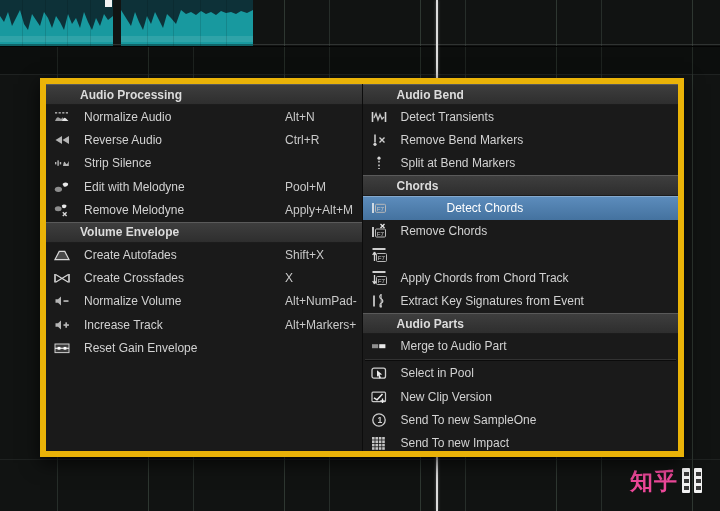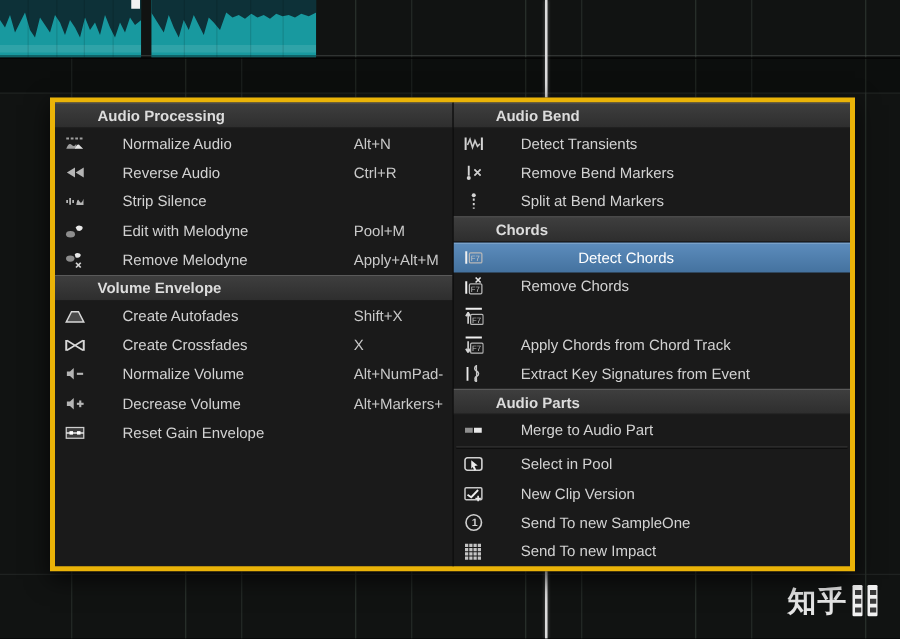--- a/index.html
+++ b/index.html
@@ -21,46 +21,46 @@
   .hline{position:absolute;left:0;width:720px;height:1px;z-index:1;}
   .track-strip{position:absolute;left:0;top:46px;width:720px;height:28px;background:rgba(0,0,0,.25);z-index:0;}
   
   .clip{position:absolute;top:0;height:46px;z-index:2;cursor:pointer;}
   .clip svg{display:block;}
   
   .playhead{position:absolute;top:0;width:2px;height:511px;background:#dcdcdc;z-index:3;box-shadow:0 0 3px rgba(255,255,255,.35);}
   
   .menu{
     position:absolute;left:40px;top:78px;width:644px;height:379px;
-    background:#1a1a1a;border:4px solid #eab308;box-sizing:border-box;
+    background:#1a1a1a;border:6px solid #eab308;box-sizing:border-box;
     display:flex;z-index:6;box-shadow:0 6px 18px rgba(0,0,0,.7);
     font-size:12px;color:#d2d2d2;
   }
   .menu-col{width:321px;display:flex;flex-direction:column;}
   .col-right{border-left:1px solid #0c0c0c;}
   .menu-header{
     height:21px;flex:0 0 21px;display:flex;align-items:center;
     padding-left:34px;box-sizing:border-box;
     background:linear-gradient(#3e3e3e,#2e2e2e);
     border-top:1px solid #5a5a5a;border-bottom:1px solid #1c1c1c;
     font-weight:bold;color:#dcdcdc;
   }
   .menu-item{
     position:relative;height:23.4px;flex:0 0 23.4px;
     display:flex;align-items:center;box-sizing:border-box;cursor:pointer;
   }
   .mi-icon{position:absolute;left:7px;top:50%;transform:translateY(-50%);width:18px;height:16px;display:flex;align-items:center;justify-content:center;}
-  .mi-label{margin-left:54px;white-space:nowrap;}
+  .mi-label{margin-left:38px;white-space:nowrap;}
   .mi-shortcut{position:absolute;left:239px;color:#c9c9c9;white-space:nowrap;}
   .menu-item.highlighted{color:#fff;}
   .menu-sep{height:4px;flex:0 0 4px;position:relative;}
   .menu-sep::after{content:"";position:absolute;left:2px;right:2px;top:1px;height:1px;background:#323232;box-shadow:0 1px 0 #0b0b0b;}
   
   .watermark{position:absolute;right:18px;top:468px;display:flex;align-items:flex-start;gap:4px;z-index:4;}
-  .wm-text{color:#e5e5e5;font-size:23px;font-weight:bold;letter-spacing:1px;line-height:26px;}
+  .wm-text{color:#ec4899;font-size:23px;font-weight:bold;letter-spacing:1px;line-height:26px;}
   .wm-seal{width:8px;height:25px;background:#f2f2f2;border-radius:1px;display:flex;flex-direction:column;align-items:center;justify-content:space-around;padding:2px 0;box-sizing:border-box;}
   .wm-seal i{display:block;width:5px;height:4px;background:#1a1a1a;opacity:.85;}
   svg text{font-family:"Liberation Sans",sans-serif;}
 </style>
 </head>
 <body>
 
 <div id="stage">
   <div class="grid"></div>
   <div class="track-strip"></div>
@@ -201,21 +201,21 @@
           <span class="mi-shortcut">Alt+NumPad-</span>
         </div>
         <div class="menu-item">
           <span class="mi-icon">
             <svg width="16" height="16">
               <path d="M1.5 6.2 L4 6.2 L7 3.4 L7 12.6 L4 9.8 L1.5 9.8 Z" fill="#b5b5b5"></path>
               <rect x="9.5" y="7.2" width="5.4" height="1.7" fill="#b5b5b5"></rect>
               <rect x="11.35" y="5.35" width="1.7" height="5.4" fill="#b5b5b5"></rect>
             </svg>
           </span>
-          <span class="mi-label">Decrease Volume</span>
+          <span class="mi-label">Increase Track</span>
           <span class="mi-shortcut">Alt+Markers+</span>
         </div>
         <div class="menu-item">
           <span class="mi-icon">
             <svg width="16" height="16">
               <rect x="1" y="4" width="14" height="8.6" fill="#3c3c3c" stroke="#cfcfcf"></rect>
               <path d="M1 8.3 L15 8.3" stroke="#e8e8e8" stroke-width="1.2"></path>
               <rect x="3.6" y="6.9" width="2.8" height="2.8" fill="#fff"></rect>
               <rect x="9.6" y="6.9" width="2.8" height="2.8" fill="#fff"></rect>
             </svg>

